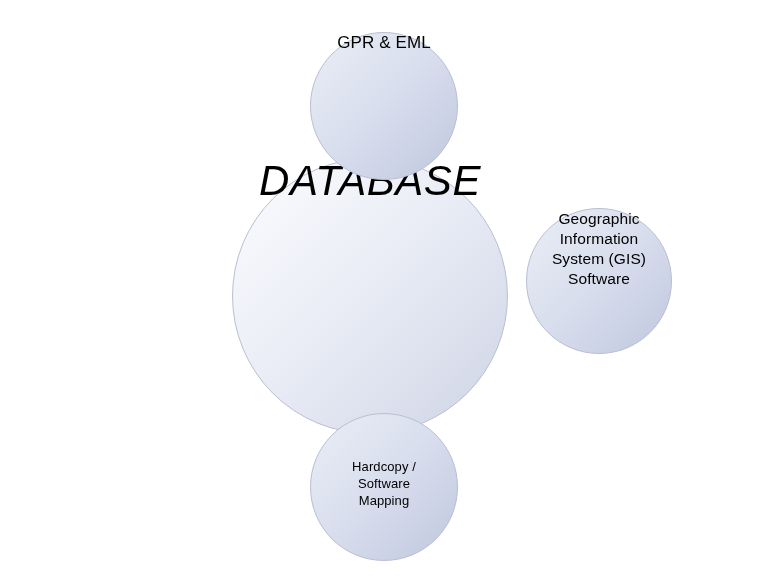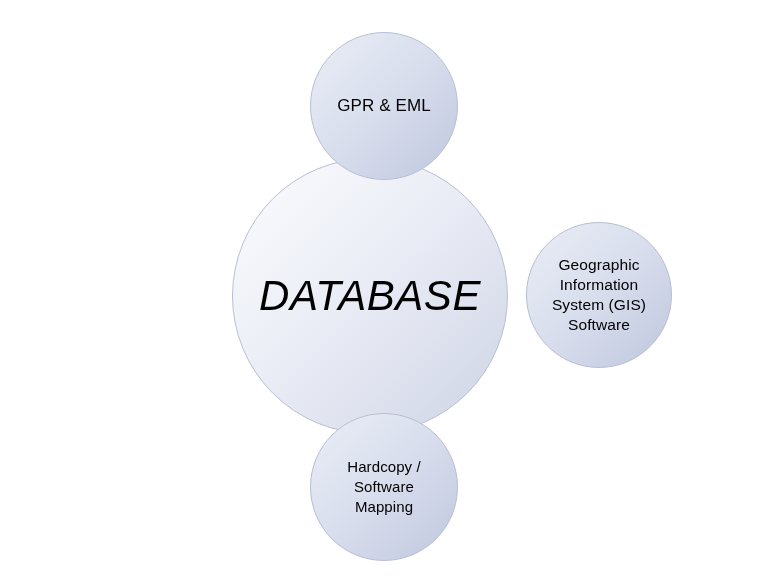--- a/index.html
+++ b/index.html
@@ -25,21 +25,20 @@
     border-radius: 50%;
     box-sizing: border-box;
     border: 1px solid #b9bfd1;
     background-image: linear-gradient(135deg,
         #fbfcfe 0%,
         #f3f5fa 22%,
         #e9ecf5 48%,
         #dde1ee 72%,
         #ccd3e5 100%);
     display: flex;
-    align-items: center;
     justify-content: center;
     text-align: center;
     color: #000000;
     line-height: 1.18;
   }
   
   .satellite {
     background-color: rgba(222, 227, 240, 0.55);
     background-blend-mode: multiply;
   }
@@ -85,41 +84,42 @@
     height: 146px;
     z-index: 3;
   }
   #circle-tls-gps-ts .node-label {
     font-size: 17px;
   }
 
   
   #circle-gis-software {
     left: 526px;
-    top: 222px;
+    top: 208px;
     width: 146px;
     height: 146px;
     z-index: 3;
   }
   #circle-gis-software .node-label {
     font-size: 15.5px;
     line-height: 1.3;
   }
 
   
   #circle-hardcopy-mapping {
     left: 310px;
     top: 413px;
     width: 148px;
     height: 148px;
     z-index: 3;
   }
   #circle-hardcopy-mapping .node-label {
-    font-size: 15px;
+    font-size: 13px;
     line-height: 1.32;
+    margin-top: 44px;
   }
 </style>
 </head>
 <body>
 
 <div id="diagram-canvas">
 
   <div class="node-circle satellite" id="circle-gpr-eml">
     <span class="node-label">GPR &amp; EML</span>
   </div>

